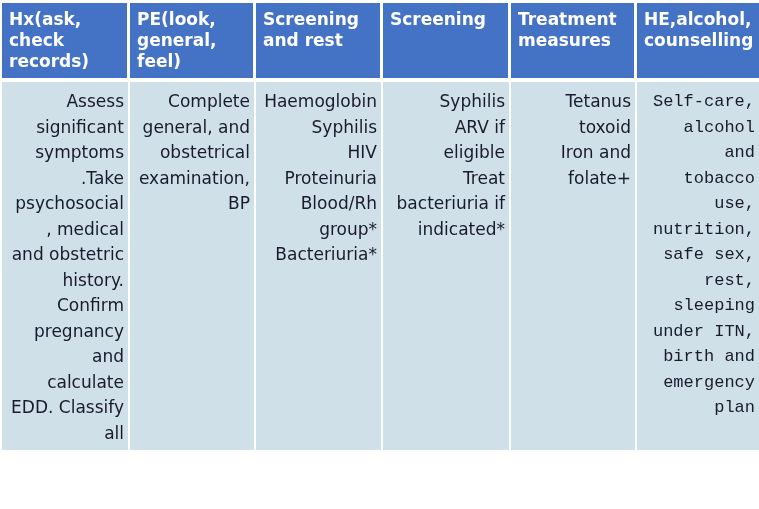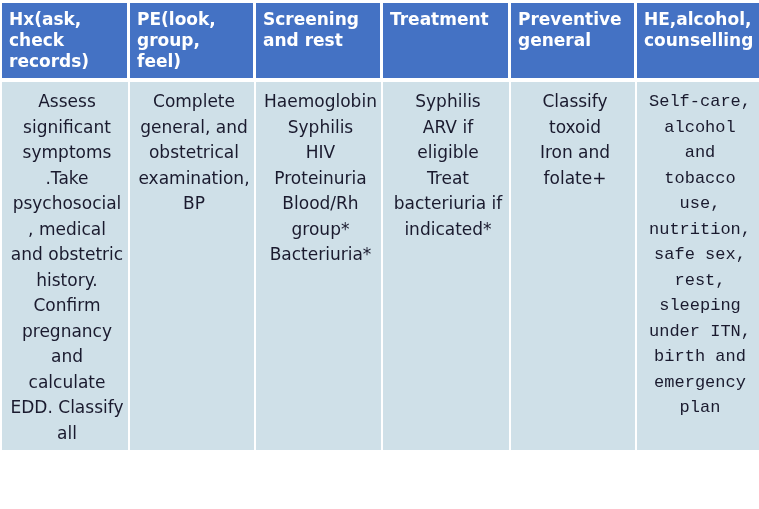--- a/index.html
+++ b/index.html
@@ -62,21 +62,21 @@
   }
   thead th:last-child {
     border-right: none;
   }
 
   tbody td {
     background: #CFE0E8;
     color: #1a1a2e;
     font-size: 17px;
     line-height: 25.5px;
-    text-align: center;
+    text-align: right;
     vertical-align: top;
     padding: 7px 4px 4px 8px;
     height: 364px;
     border-right: 2px solid #ffffff;
     box-sizing: border-box;
     word-break: break-word;
     overflow-wrap: anywhere;
     hyphens: none;
     overflow: hidden;
   }
@@ -99,24 +99,24 @@
       <col class="c1">
         <col class="c2">
         <col class="c3">
       <col class="c4">
         <col class="c5">
         <col class="c6">
     </colgroup>
     <thead>
       <tr>
         <th>Hx(ask, check records)</th>
-        <th>PE(look, group, feel)</th>
+        <th>PE(look, general, feel)</th>
         <th>Screening and rest</th>
-        <th>Treatment</th>
-        <th>Preventive general</th>
+        <th>Screening</th>
+        <th>Treatment measures</th>
         <th>HE,alcohol, counselling</th>
       </tr>
     </thead>
     <tbody>
       <tr>
         <td>
           <span class="cell-text">Assess significant symptoms .Take psychosocial, medical and obstetric history. Confirm pregnancy and calculate EDD. Classify all</span>
         </td>
         <td>
           <span class="cell-text">Complete general, and obstetrical examination, BP</span>
@@ -128,21 +128,21 @@
 Proteinuria
 Blood/Rh group*
 Bacteriuria*</span>
         </td>
         <td>
           <span class="cell-text">Syphilis
 ARV if eligible
 Treat bacteriuria if indicated*</span>
         </td>
         <td>
-          <span class="cell-text">Classify toxoid
+          <span class="cell-text">Tetanus toxoid
 Iron and folate+</span>
         </td>
         <td>
           <span class="cell-text">Self-care, alcohol and tobacco use, nutrition, safe sex, rest, sleeping under ITN, birth and emergency plan</span>
         </td>
       </tr>
     </tbody>
   </table>
 </div>
 

